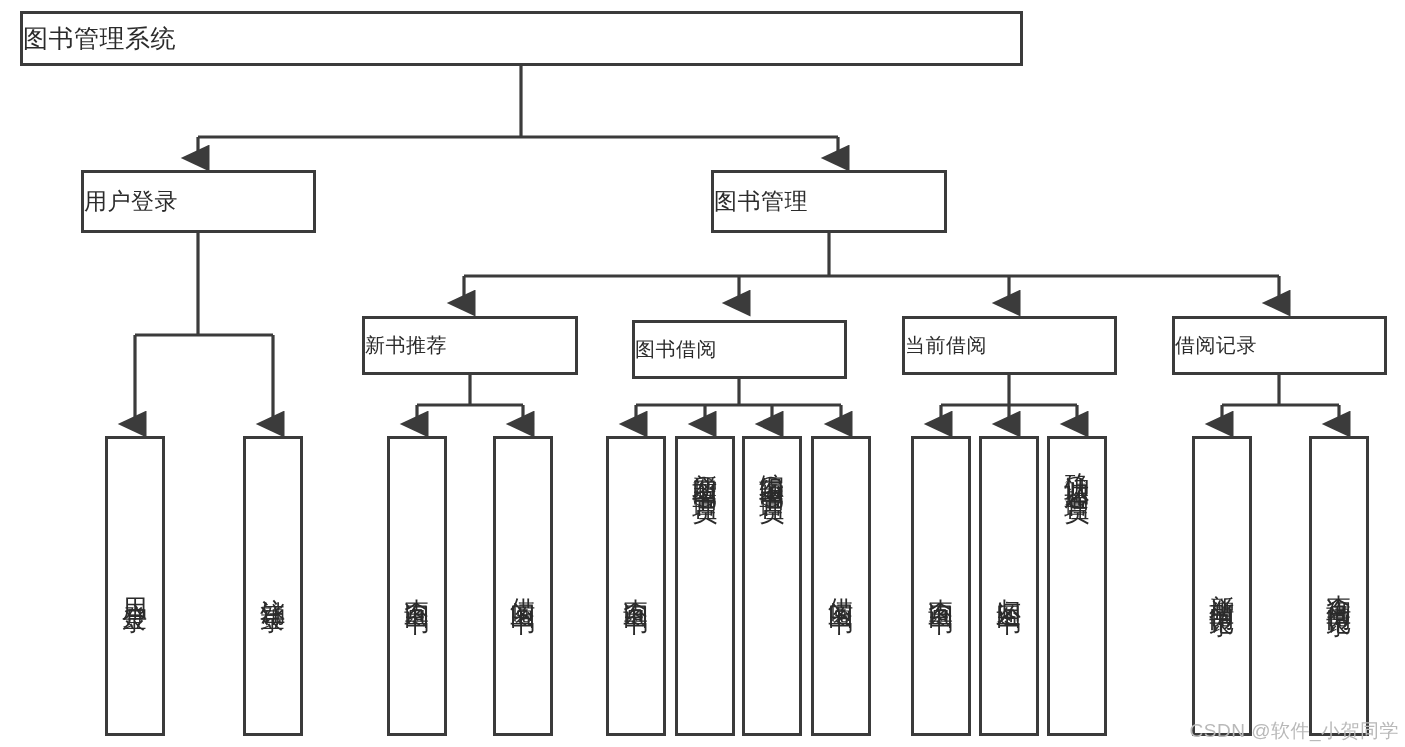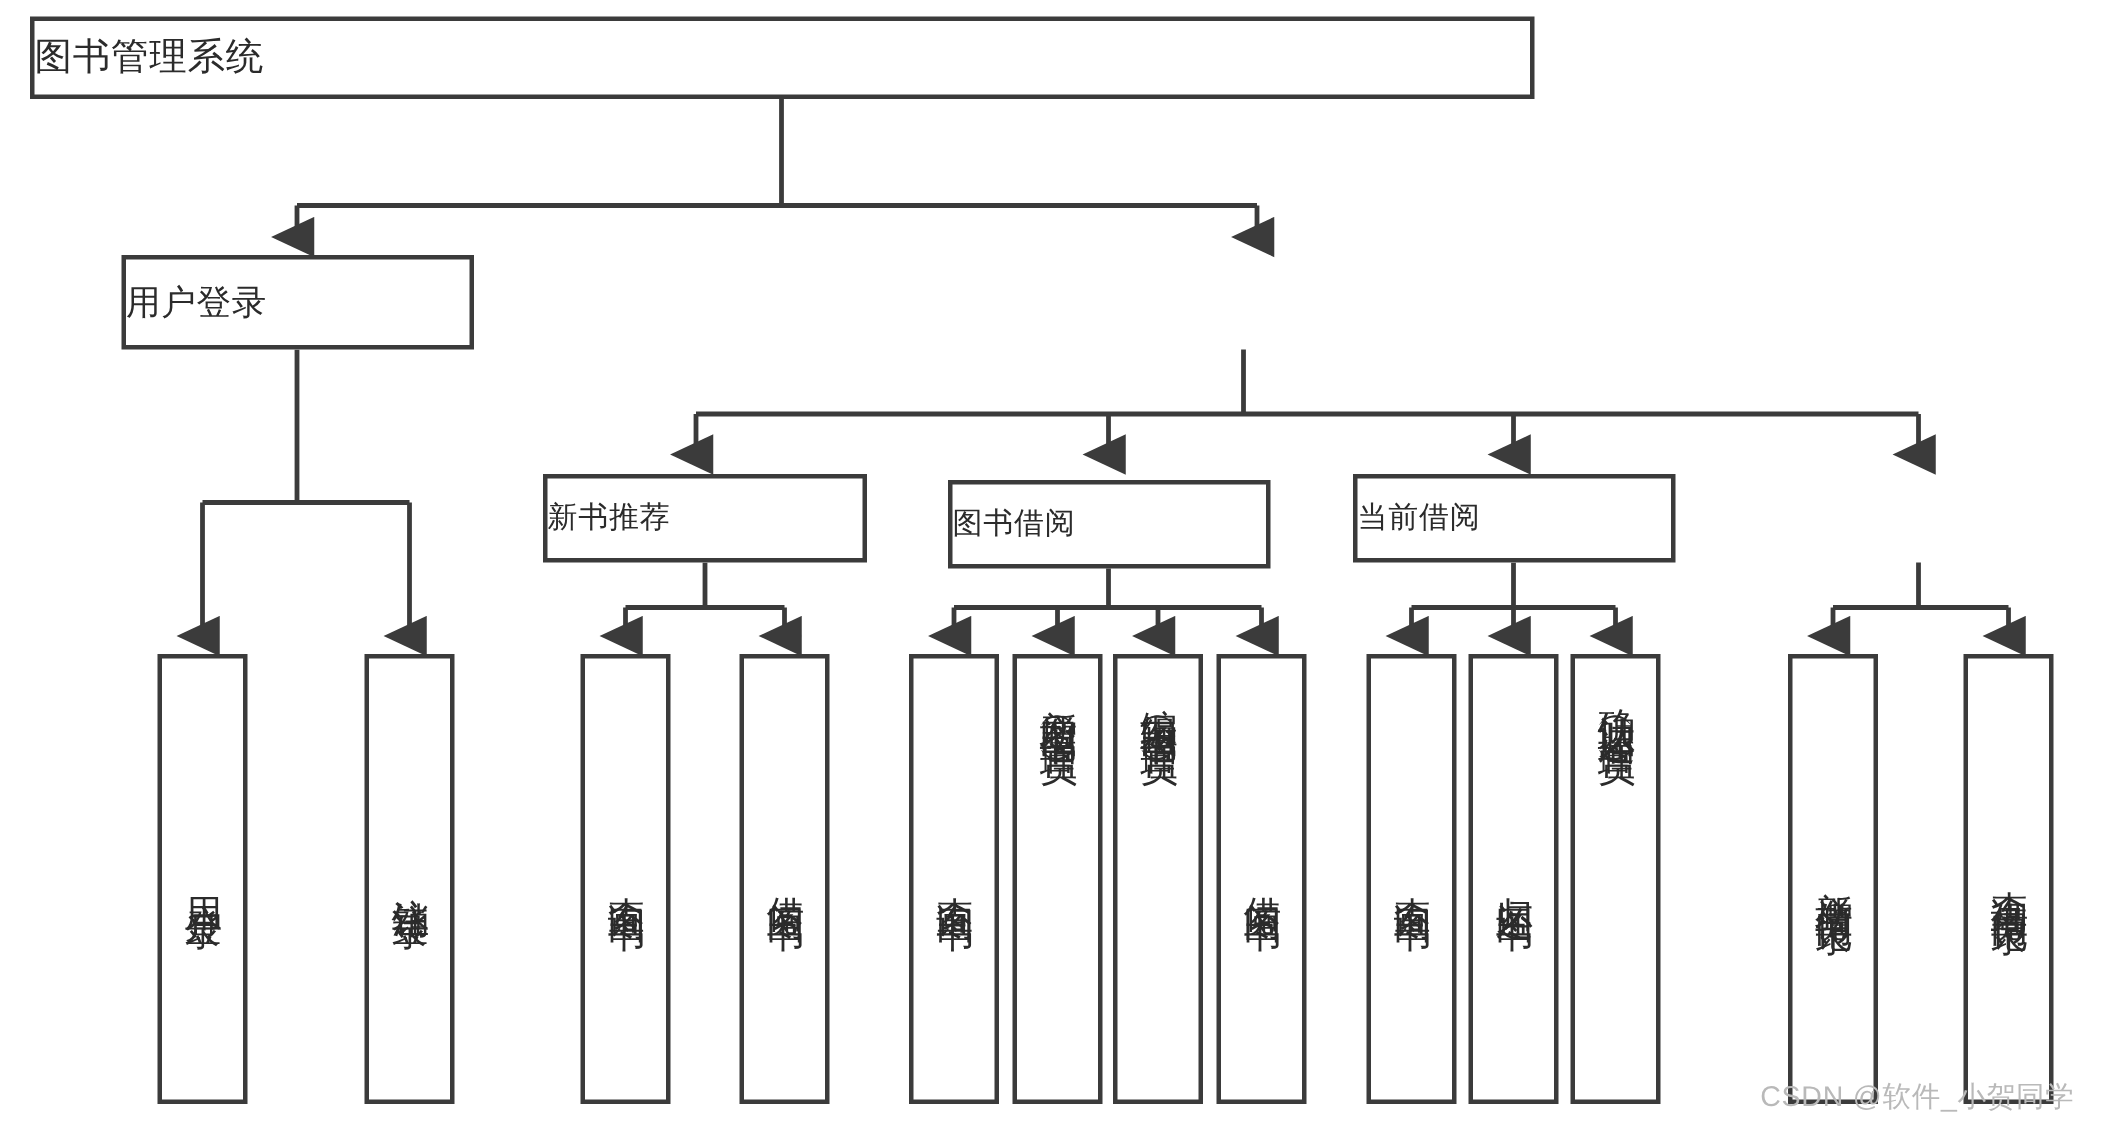--- a/index.html
+++ b/index.html
@@ -62,21 +62,21 @@
   .node.leaf.tall .label{
     max-height:282px;
   }
   .node.leaf.centered{
     align-items:center;
     padding-top:0;
   }
 
   .watermark{
     position:absolute;
-    right:22px;
+    right:6px;
     bottom:3px;
     font-size:19px;
     color:#b9b9b9;
     white-space:nowrap;
     letter-spacing:0.5px;
     user-select:none;
   }
 </style>
 </head>
 <body>
@@ -133,30 +133,36 @@
     </g>
   </svg>
 
   <div class="node root" style="left:20px; top:11px; width:1003px; height:55px;">
     <span class="label">图书管理系统</span>
   </div>
 
   <div class="node mid" style="left:81px; top:170px; width:235px; height:63px;">
     <span class="label">用户登录</span>
   </div>
+  <div class="node mid" style="left:711px; top:170px; width:236px; height:63px;">
+    <span class="label">图书管理</span>
+  </div>
 
   <div class="node sub" style="left:362px; top:316px; width:216px; height:59px;">
     <span class="label">新书推荐</span>
   </div>
   <div class="node sub" style="left:632px; top:320px; width:215px; height:59px;">
     <span class="label">图书借阅</span>
   </div>
   <div class="node sub" style="left:902px; top:316px; width:215px; height:59px;">
     <span class="label">当前借阅</span>
   </div>
+  <div class="node sub" style="left:1172px; top:316px; width:215px; height:59px;">
+    <span class="label">借阅记录</span>
+  </div>
 
   <div class="node leaf centered" style="left:105px; top:436px; width:60px; height:300px;">
     <span class="label">用户登录</span>
   </div>
   <div class="node leaf centered" style="left:243px; top:436px; width:60px; height:300px;">
     <span class="label">注销登录</span>
   </div>
 
   <div class="node leaf centered" style="left:387px; top:436px; width:60px; height:300px;">
     <span class="label">查询图书</span>

